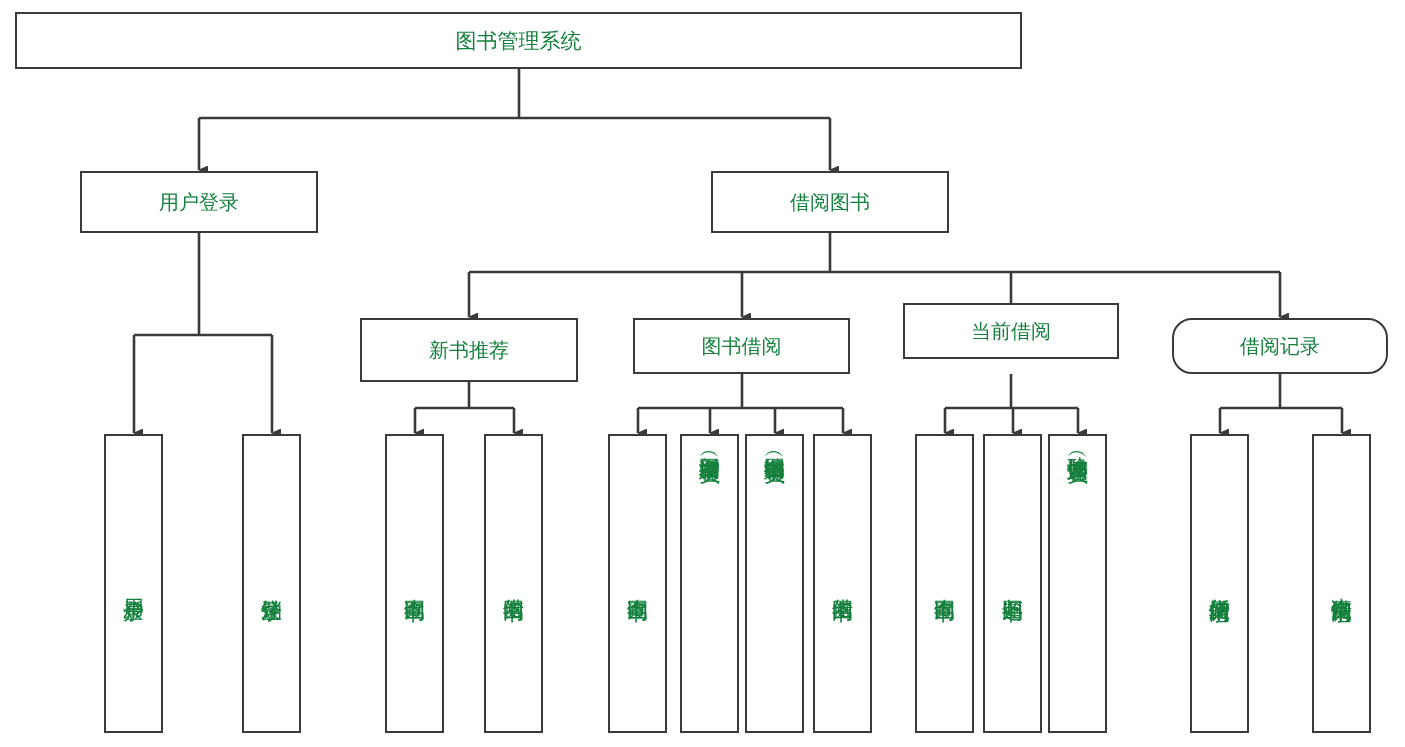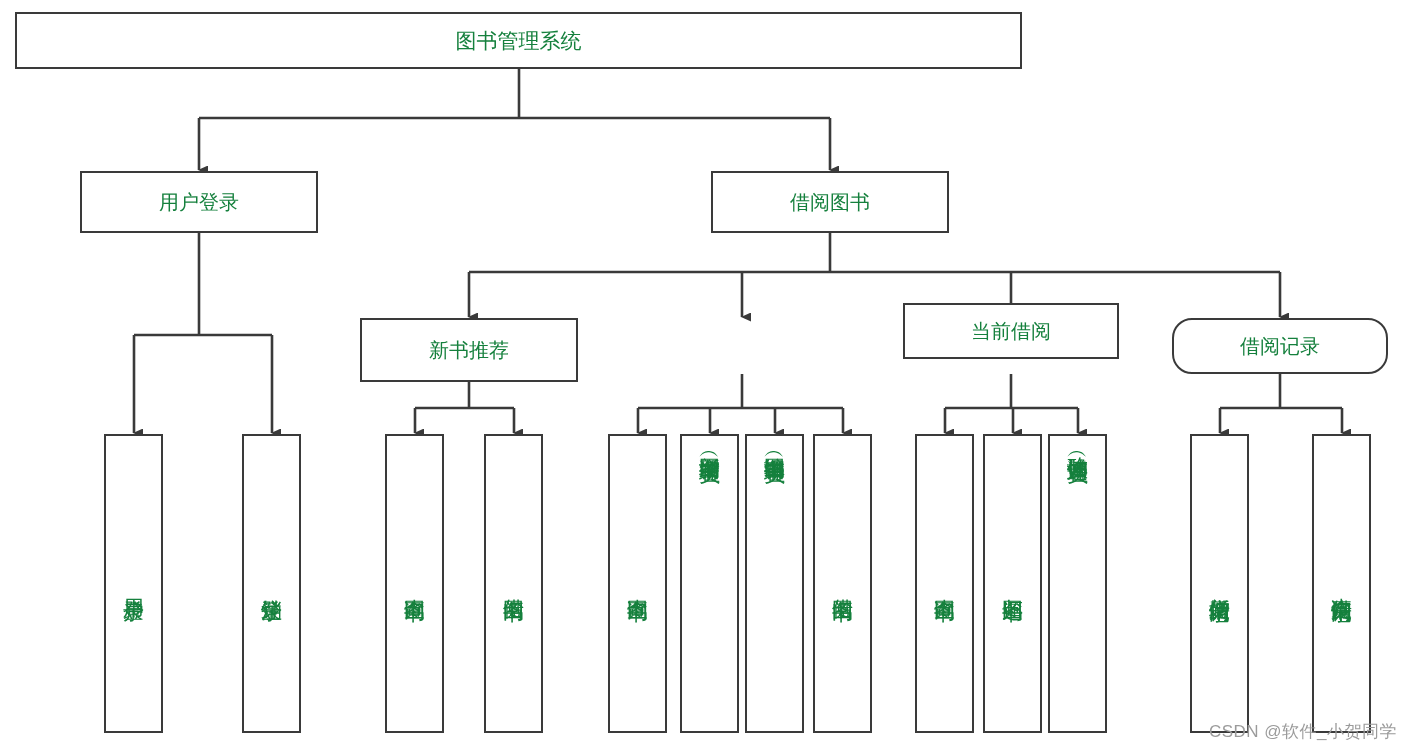--- a/index.html
+++ b/index.html
@@ -114,20 +114,23 @@
   <div class="node lvl1" style="left: 80px; top: 171px; width: 238px; height: 62px;">
     <span>用户登录</span>
   </div>
   <div class="node lvl1" style="left: 711px; top: 171px; width: 238px; height: 62px;">
     <span>借阅图书</span>
   </div>
 
   <div class="node lvl2" style="left: 360px; top: 318px; width: 218px; height: 64px;">
     <span>新书推荐</span>
   </div>
+  <div class="node lvl2" style="left: 633px; top: 318px; width: 217px; height: 56px;">
+    <span>图书借阅</span>
+  </div>
   <div class="node lvl2" style="left: 903px; top: 303px; width: 216px; height: 56px;">
     <span>当前借阅</span>
   </div>
   <div class="node lvl2" style="left: 1172px; top: 318px; width: 216px; height: 56px; border-radius: 20px;">
     <span>借阅记录</span>
   </div>
 
   <div class="node leaf leaf-mid" style="left: 104px; top: 434px; width: 59px; height: 299px;">
     <span class="vtext">用户登录</span>
   </div>
@@ -165,14 +168,13 @@
     <span class="vtext">确认归还（管理员）</span>
   </div>
 
   <div class="node leaf leaf-mid" style="left: 1190px; top: 434px; width: 59px; height: 299px;">
     <span class="vtext">新增借阅记录</span>
   </div>
   <div class="node leaf leaf-mid" style="left: 1312px; top: 434px; width: 59px; height: 299px;">
     <span class="vtext">查询借阅记录</span>
   </div>
 
-  <div class="watermark">CSDN @软件_小贺同学</div>
 </div>
 
 </body></html>

